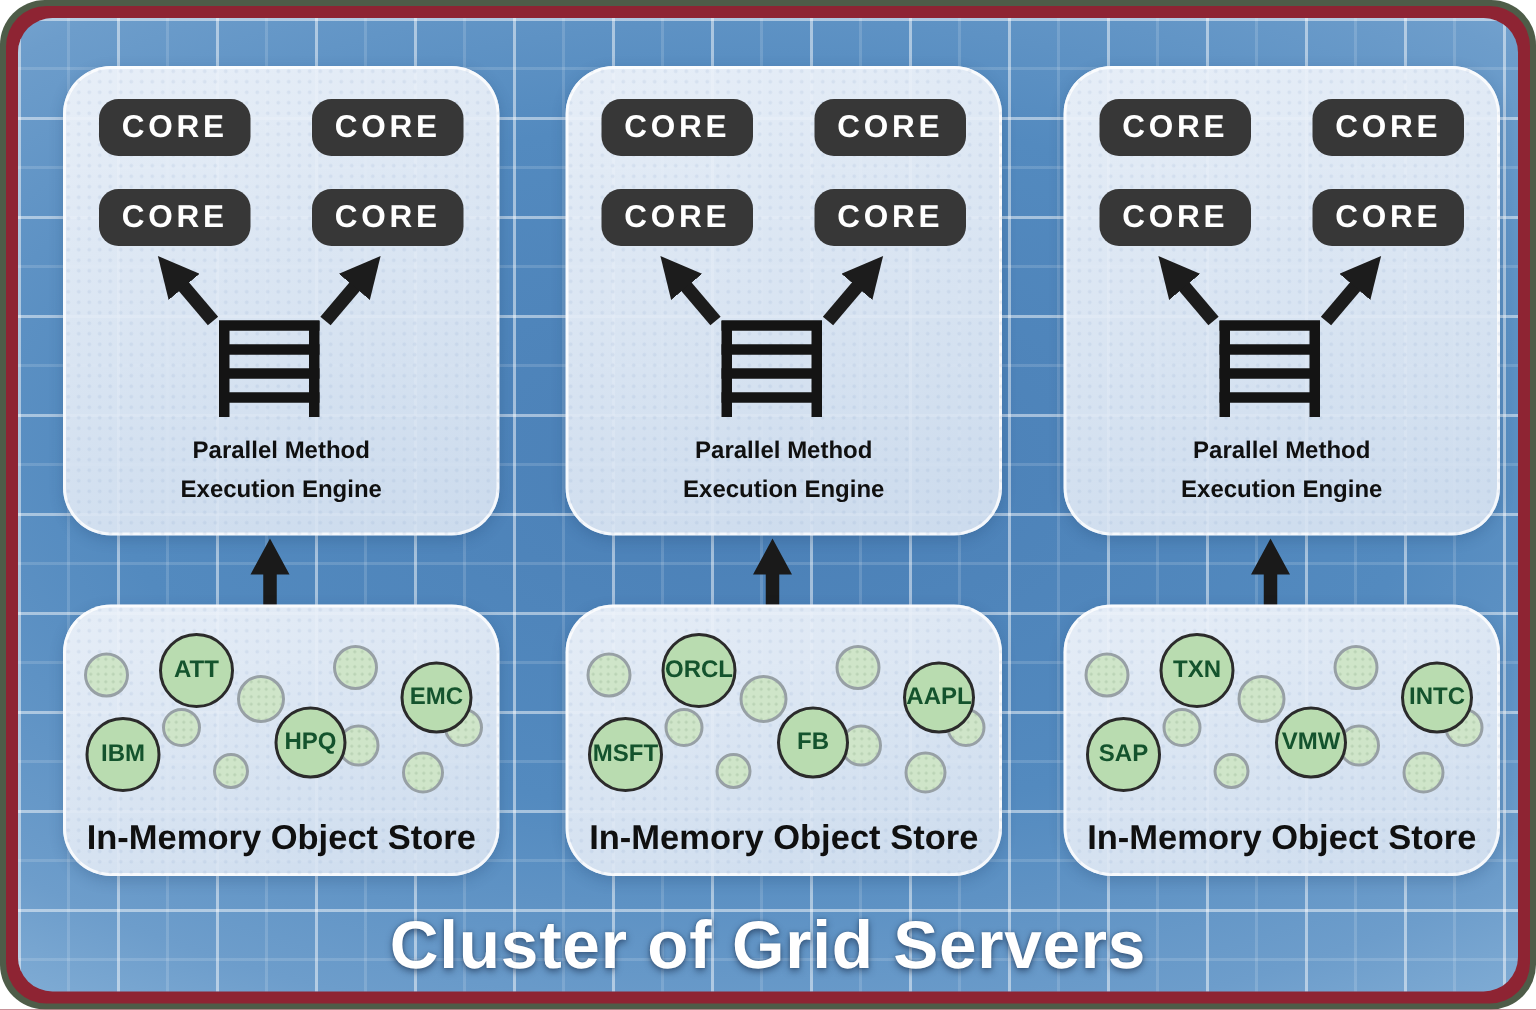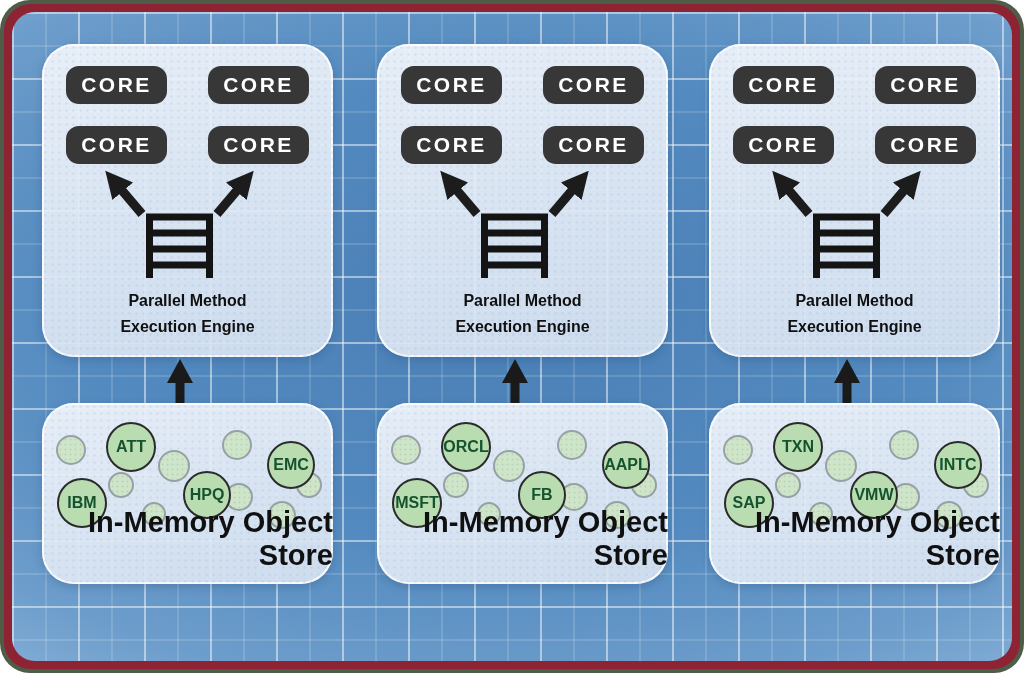--- a/index.html
+++ b/index.html
@@ -84,22 +84,22 @@
   .o8{left:183px;top:80px;width:28px;height:28px}
   .o9{left:180px;top:27px;width:30px;height:30px}
   .o11{left:254px;top:69px;width:26px;height:26px}
   .o12{left:226px;top:98px;width:28px;height:28px}
   .b1{left:64px;top:19px;width:50px;height:50px}   
   .b2{left:15px;top:75px;width:50px;height:50px}   
   .b3{left:141px;top:68px;width:48px;height:48px}  
   .b4{left:225px;top:38px;width:48px;height:48px}  
 
   .store-label{
-    position:absolute;bottom:12px;left:0;right:0;text-align:right;
-    font-size:29px;font-weight:bold;color:#101010;z-index:3;
+    position:absolute;bottom:12px;left:0;right:0;text-align:center;
+    font-size:23px;font-weight:bold;color:#101010;z-index:3;
   }
 
   .title{
     position:absolute;top:592px;left:0;width:100%;text-align:center;
     font-size:45px;font-weight:bold;color:#ffffff;letter-spacing:.5px;
     text-shadow:0 2px 5px rgba(25,45,75,.6), 0 0 2px rgba(25,45,75,.35);
   }
   .arrow-stroke{stroke:#1c1c1c;stroke-width:9;fill:none;}
   .queue-stroke{stroke:#141414;stroke-width:7;fill:none;}
 </style>
@@ -240,15 +240,16 @@
           <span class="obj small o11"></span>
           <span class="obj small o12"></span>
           <span class="obj big b1">TXN</span>
           <span class="obj big b2">SAP</span>
           <span class="obj big b3">VMW</span>
           <span class="obj big b4">INTC</span>
           <div class="store-label">In-Memory Object Store</div>
         </div>
       </section>
 
+      <div class="title">Cluster of Grid Servers</div>
     </div>
   </div>
 </div>
 
 </body></html>

